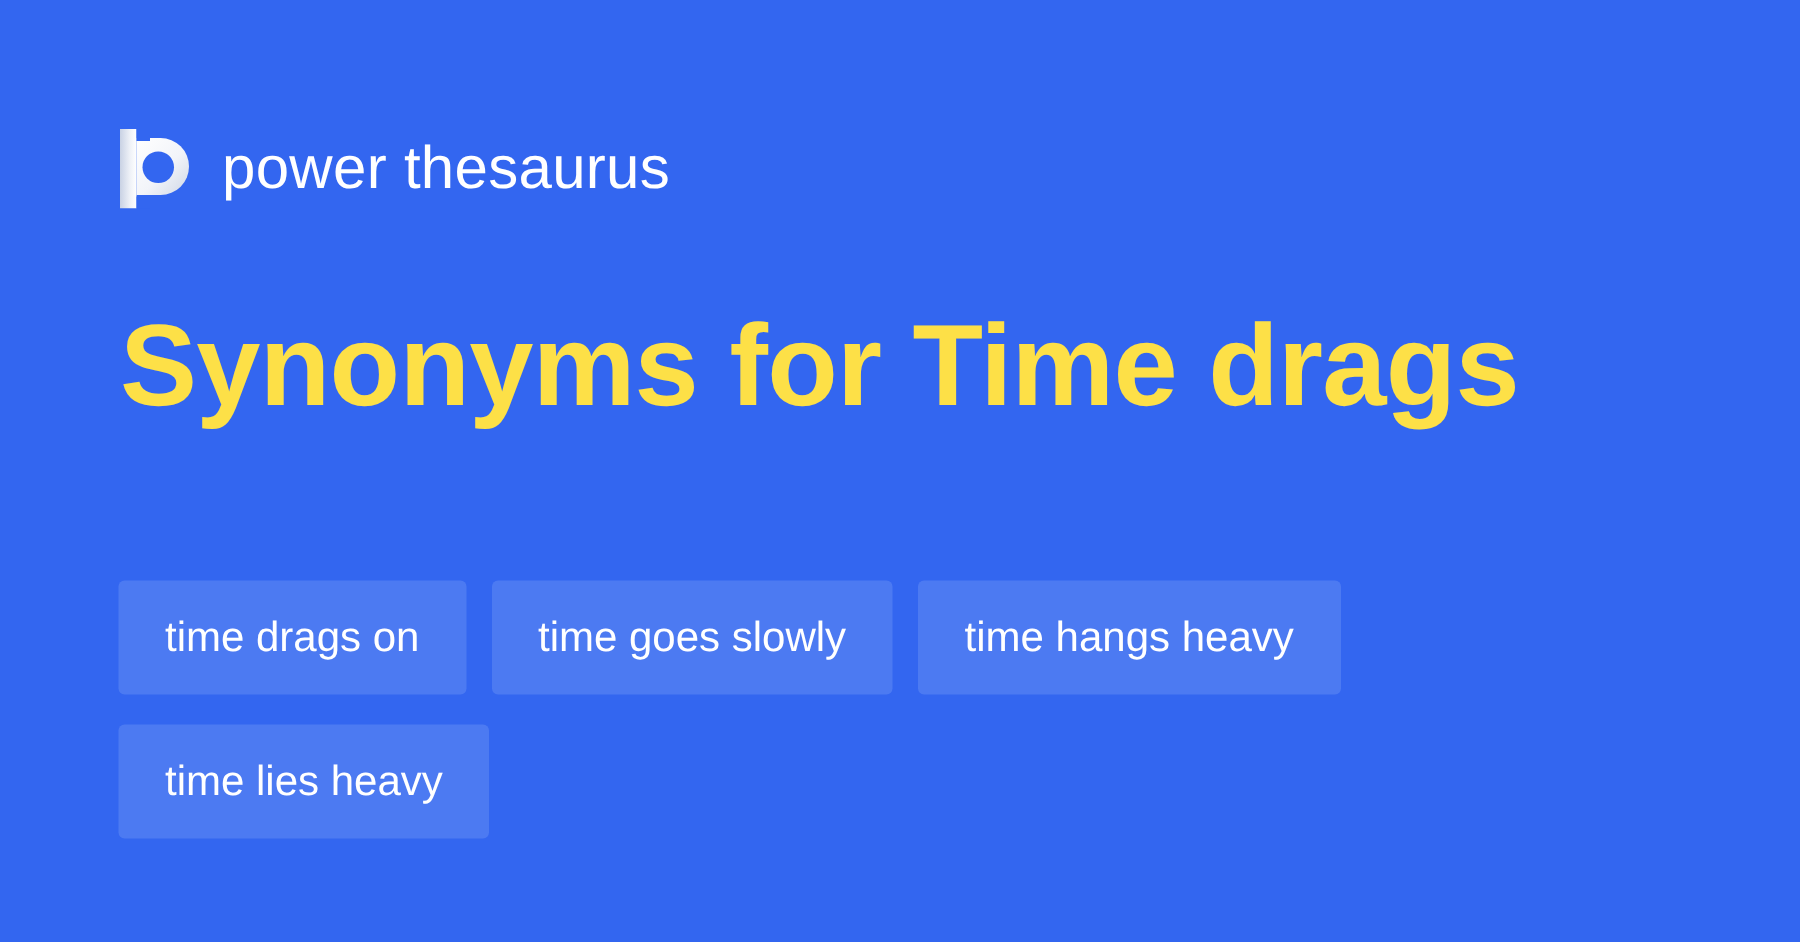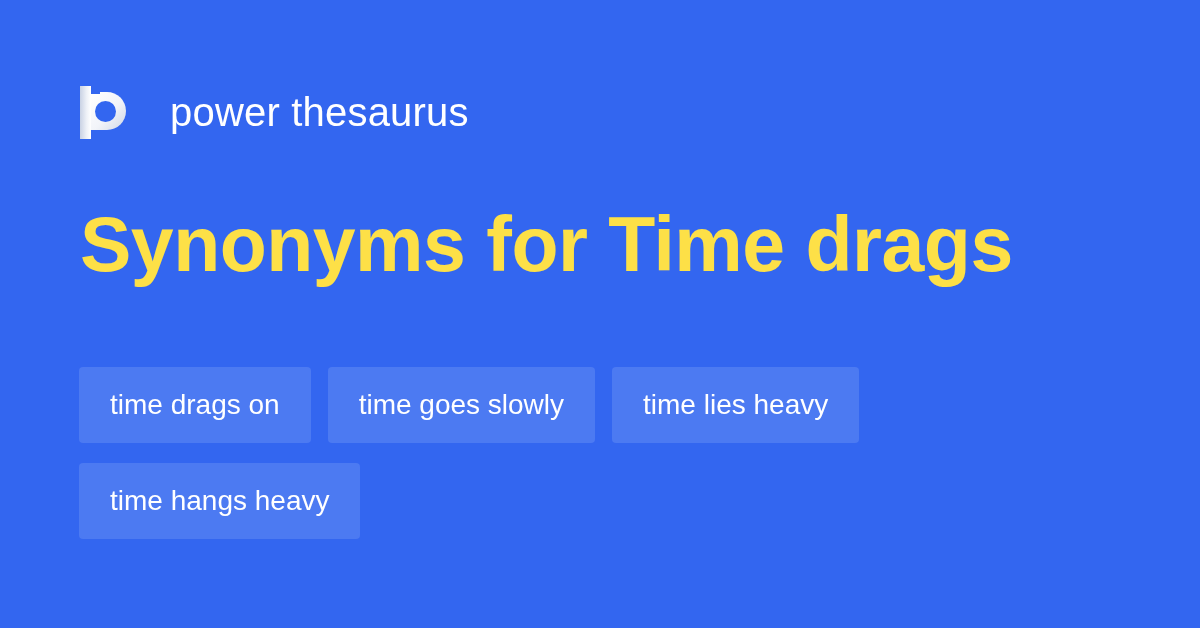--- a/index.html
+++ b/index.html
@@ -35,21 +35,21 @@
   }
 
   .brand-logo {
     width: 46px;
     height: 53px;
     display: block;
     flex: 0 0 auto;
   }
 
   .brand-name {
-    margin-left: 44px;
+    margin-left: 22px;
     color: #ffffff;
     font-size: 40px;
     line-height: 1;
     font-weight: 400;
     letter-spacing: 0.2px;
     white-space: nowrap;
   }
 
   
   .headline {
@@ -62,21 +62,21 @@
     line-height: 96px;
     font-weight: 700;
     letter-spacing: -0.5px;
     white-space: nowrap;
   }
 
   
   .chips {
     position: absolute;
     left: 79px;
-    top: 367px;
+    top: 387px;
     width: 1050px;
     display: flex;
     flex-wrap: wrap;
     gap: 20px 17px;
   }
 
   .chip {
     height: 76px;
     background: #4c7af2;
     border-radius: 4px;
@@ -121,17 +121,17 @@
       <rect x="11" y="45" width="9" height="8" fill="#3366f0"></rect>
     </svg>
     <span class="brand-name">power thesaurus</span>
   </div>
 
   <h1 class="headline">Synonyms for Time drags</h1>
 
   <div class="chips">
     <span class="chip">time drags on</span>
     <span class="chip">time goes slowly</span>
+    <span class="chip">time hangs heavy</span>
     <span class="chip">time lies heavy</span>
-    <span class="chip">time hangs heavy</span>
   </div>
 
 </div>
 
 </body></html>

